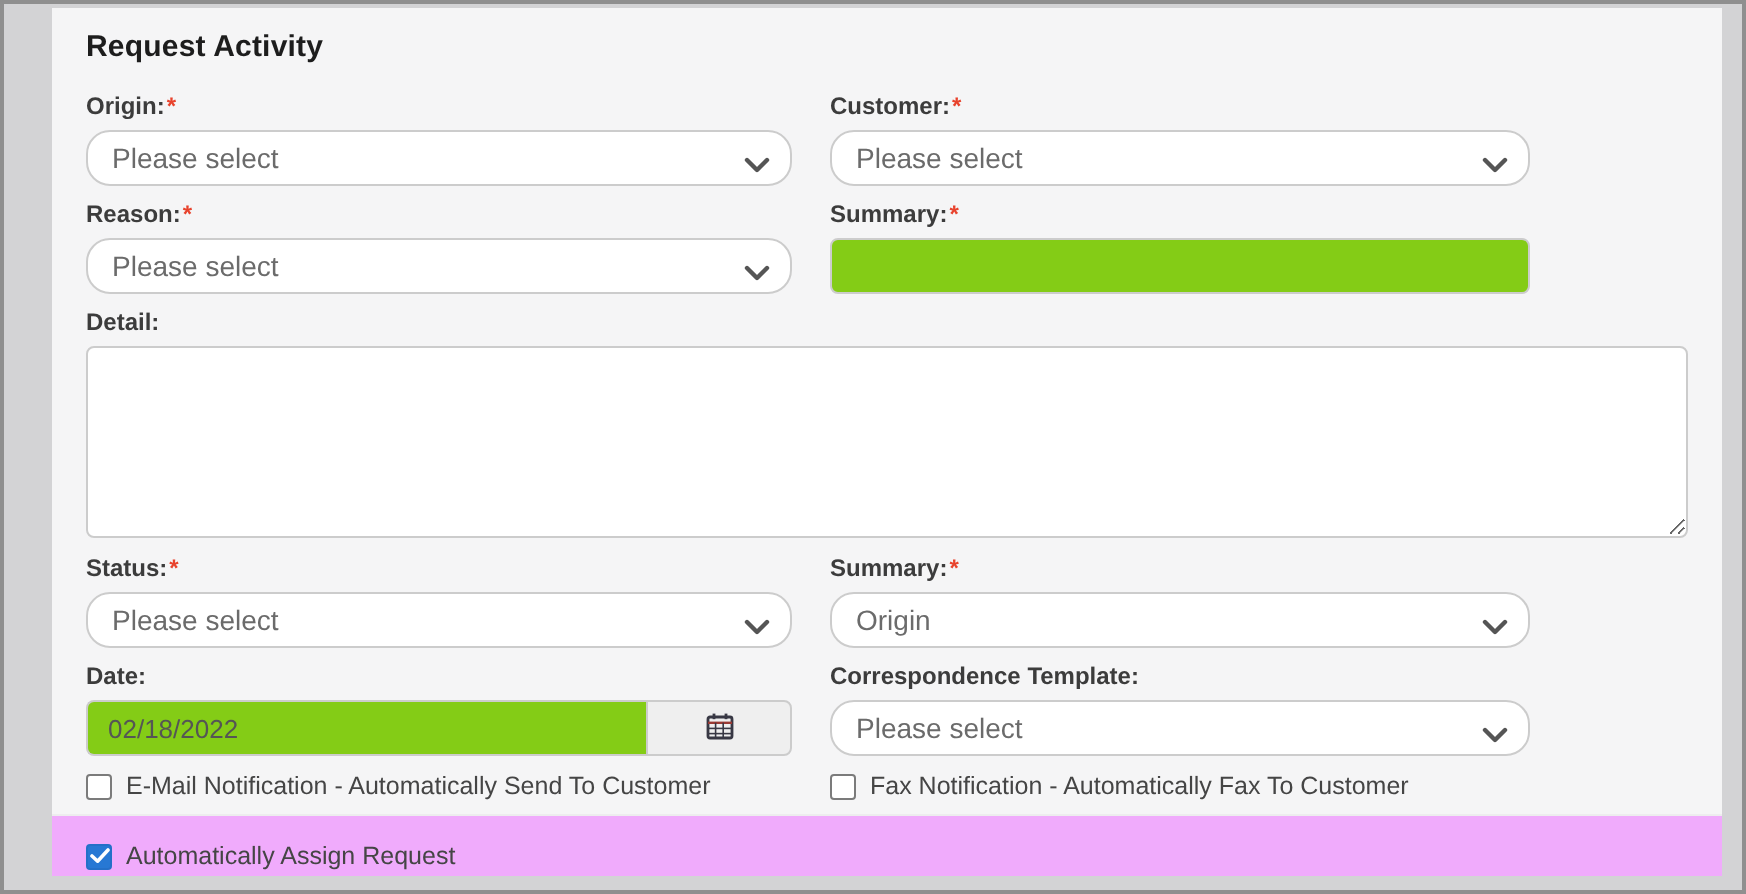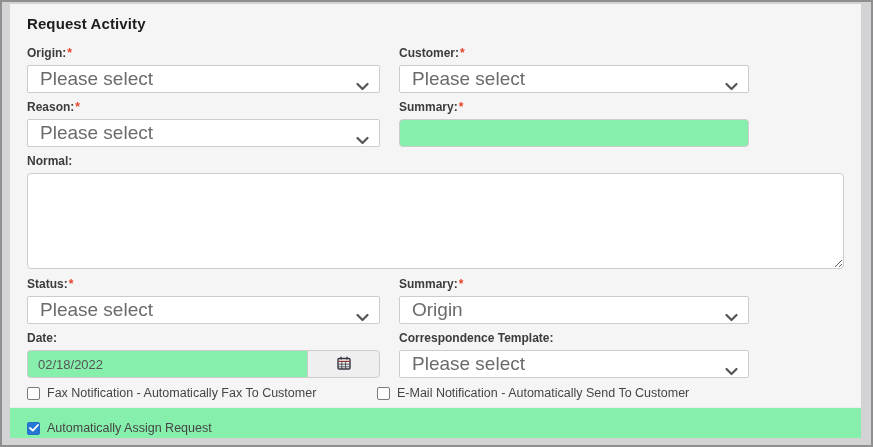--- a/index.html
+++ b/index.html
@@ -6,21 +6,21 @@
   html,body { margin:0; padding:0; }
   body {
     width:873px; height:447px;
     font-family:"Liberation Sans","DejaVu Sans",sans-serif;
     background:#ffffff;
   }
   .window {
     width:873px; height:447px;
     border:2px solid #8f8f8f;
     background:#d3d3d5;
-    padding:2px 10px 7px 8px;
+    padding:2px 10px 7px 24px;
   }
   .panel {
     width:100%; height:100%;
     background:#f5f5f6;
     display:flex; flex-direction:column;
     overflow:hidden;
   }
   .content { padding:8px 17px 0 17px; }
   .page-title {
     font-size:15px; font-weight:700; color:#1d1d1d;
@@ -29,34 +29,34 @@
   .form-row { display:flex; margin-bottom:7px; }
   .group { width:353px; margin-right:19px; }
   .group.right { width:350px; margin-right:0; }
   .field-label {
     display:block; font-size:12px; font-weight:700;
     color:#3c3c3c; margin-bottom:5px;
   }
   .req { color:#e8432d; font-weight:700; margin-left:1px; }
   .select-control {
     position:relative; height:28px; width:100%;
-    background:#fff; border:1px solid #cccccc; border-radius:2px;
+    background:#fff; border:1px solid #cccccc; border-radius:12px;
     display:flex; align-items:center;
     padding:0 32px 0 12px;
-    font-size:19px; color:#6b6b6b; cursor:pointer;
+    font-size:14px; color:#6b6b6b; cursor:pointer;
   }
   .select-control .chev {
     position:absolute; right:10px; top:50%;
     transform:translateY(-50%);
     width:13px; height:9px; display:block;
   }
   .text-input {
     height:28px; width:100%;
     border:1px solid #cccccc; border-radius:4px;
-    background:#86efac; padding:0 10px;
+    background:#84cc16; padding:0 10px;
     font-size:13px; color:#555;
     font-family:"Liberation Sans","DejaVu Sans",sans-serif;
     outline:none;
   }
   .detail-area {
     width:100%; height:96px;
     border:1px solid #cccccc; border-radius:4px;
     background:#fff; resize:both;
     padding:6px 10px; font-size:13px; color:#555;
     font-family:"Liberation Sans","DejaVu Sans",sans-serif;
@@ -82,21 +82,21 @@
     border:1px solid #7b7b7b; border-radius:2px;
     background:#fff; margin-right:7px;
     display:inline-flex; align-items:center; justify-content:center;
   }
   .checkbox svg { visibility:hidden; }
   .checkbox.checked { background:#2778d4; border-color:#2470c8; }
   .checkbox.checked svg { visibility:visible; }
   .check-label { font-size:12.5px; color:#454545; }
   .footer {
     margin-top:auto;
-    background:#86efac;
+    background:#f0abfc;
     border-top:1px solid #ededee;
     padding:12px 17px 12px 17px;
   }
 </style>
 </head>
 <body>
 
 <div class="window">
   <div class="panel">
     <div class="content">
@@ -140,21 +140,21 @@
             </span>
           </div>
         </div>
         <div class="group right">
           <span class="field-label"><span>Summary:</span><span class="req">*</span></span>
           <input type="text" class="text-input" value="" style="">
         </div>
       </div>
 
       <div>
-        <span class="field-label">Normal:</span>
+        <span class="field-label">Detail:</span>
         <textarea class="detail-area" style=""></textarea>
       </div>
 
       <div class="form-row">
         <div class="group">
           <span class="field-label"><span>Status:</span><span class="req">*</span></span>
           <div class="select-control">
             <span>Please select</span>
             <span class="chev">
               <svg width="13" height="9" viewBox="0 0 13 9">
@@ -204,38 +204,38 @@
             <span class="chev">
               <svg width="13" height="9" viewBox="0 0 13 9">
                   <polyline points="1.5,1.5 6.5,6.5 11.5,1.5" fill="none" stroke="#555" stroke-width="2.2" stroke-linecap="round" stroke-linejoin="round"></polyline>
                 </svg>
             </span>
           </div>
         </div>
       </div>
 
       <div class="form-row">
-        <div class="group right">
+        <div class="group">
           <div class="check-row">
             <span class="checkbox">
               <svg width="10" height="8" viewBox="0 0 10 8">
                   <polyline points="1,4 3.8,6.6 9,1" fill="none" stroke="#fff" stroke-width="1.8" stroke-linecap="round" stroke-linejoin="round"></polyline>
                 </svg>
             </span>
-            <span class="check-label">Fax Notification - Automatically Fax To Customer</span>
-          </div>
-        </div>
-        <div class="group">
+            <span class="check-label">E-Mail Notification - Automatically Send To Customer</span>
+          </div>
+        </div>
+        <div class="group right">
           <div class="check-row">
             <span class="checkbox">
               <svg width="10" height="8" viewBox="0 0 10 8">
                   <polyline points="1,4 3.8,6.6 9,1" fill="none" stroke="#fff" stroke-width="1.8" stroke-linecap="round" stroke-linejoin="round"></polyline>
                 </svg>
             </span>
-            <span class="check-label">E-Mail Notification - Automatically Send To Customer</span>
+            <span class="check-label">Fax Notification - Automatically Fax To Customer</span>
           </div>
         </div>
       </div>
 
     </div>
 
     <div class="footer">
       <div class="check-row">
         <span class="checkbox checked">
           <svg width="10" height="8" viewBox="0 0 10 8">

